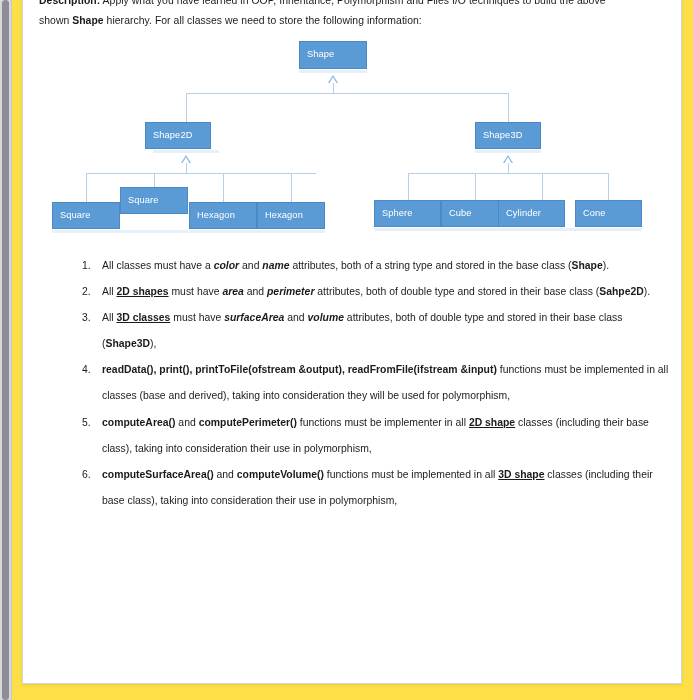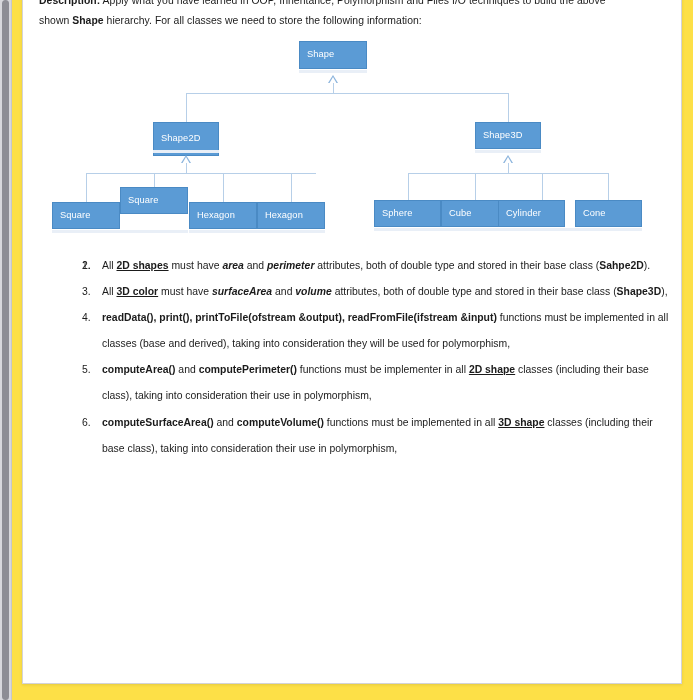--- a/index.html
+++ b/index.html
@@ -170,21 +170,21 @@
       </div>
       <div class="node-shadow" style="left:276px; top:35px; width:68px;"></div>
 
       <div class="arrowhead-outline" style="left:305px; top:40px;"></div>
       <div class="arrowhead" style="left:306px; top:42px;"></div>
       <div class="conn conn-v" style="left:310px; top:48px; height:10px;"></div>
       <div class="conn conn-h" style="left:163px; top:58px; width:322px;"></div>
       <div class="conn conn-v" style="left:163px; top:58px; height:38px;"></div>
       <div class="conn conn-v" style="left:485px; top:58px; height:38px;"></div>
 
-      <div class="node" style="left:130px; top:87px; width:66px; height:34px;">
+      <div class="node" style="left:122px; top:87px; width:66px; height:27px;">
         <span>Shape2D</span>
       </div>
       <div class="node-shadow" style="left:130px; top:115px; width:66px;"></div>
 
       <div class="node" style="left:452px; top:87px; width:66px; height:27px;">
         <span>Shape3D</span>
       </div>
       <div class="node-shadow" style="left:452px; top:115px; width:66px;"></div>
 
       <div class="arrowhead-outline" style="left:158px; top:120px;"></div>
@@ -241,22 +241,22 @@
       <div class="node-shadow" style="left:485px; top:193px; width:67px;"></div>
 
       <div class="node" style="left:552px; top:165px; width:67px; height:27px;text-align:right;">
         <span>Cone</span>
       </div>
       <div class="node-shadow" style="left:552px; top:193px; width:67px;"></div>
 
     </div>
 
     <ol id="req-list">
-        <li><span class="num">1.</span></li>
+        <li><span class="num">1.</span><span><span>All classes must have a </span><span class="bi">color</span><span> and </span><span class="bi">name</span><span> attributes, both of a string type and stored in the base class (</span><span class="b">Shape</span><span>).</span></span></li>
         <li><span class="num">2.</span><span><span>All </span><span class="b u">2D shapes</span><span> must have </span><span class="bi">area</span><span> and </span><span class="bi">perimeter</span><span> attributes, both of double type and stored in their base class (</span><span class="b">Sahpe2D</span><span>).</span></span></li>
-        <li><span class="num">3.</span><span><span>All </span><span class="b u">3D color</span><span> must have </span><span class="bi">surfaceArea</span><span> and </span><span class="bi">volume</span><span> attributes, both of double type and stored in their base class (</span><span class="b">Shape3D</span><span>),</span></span></li>
+        <li><span class="num">3.</span><span><span>All </span><span class="b u">3D classes</span><span> must have </span><span class="bi">surfaceArea</span><span> and </span><span class="bi">volume</span><span> attributes, both of double type and stored in their base class (</span><span class="b">Shape3D</span><span>),</span></span></li>
         <li><span class="num">4.</span><span><span class="b">readData()</span><span class="b">, </span><span class="b">print()</span><span class="b">, </span><span class="b">printToFile(ofstream &amp;output)</span><span class="b">, </span><span class="b">readFromFile(ifstream &amp;input)</span><span> functions must be implemented in all classes (base and derived), taking into consideration they will be used for polymorphism,</span></span></li>
         <li><span class="num">5.</span><span><span class="b">computeArea()</span><span> and </span><span class="b">computePerimeter()</span><span> functions must be implementer in all </span><span class="b u">2D shape</span><span> classes (including their base class), taking into consideration their use in polymorphism,</span></span></li>
         <li><span class="num">6.</span><span><span class="b">computeSurfaceArea()</span><span> and </span><span class="b">computeVolume()</span><span> functions must be implemented in all </span><span class="b u">3D shape</span><span> classes (including their base class), taking into consideration their use in polymorphism,</span></span></li>
       </ol>
 
   </div>
 </div>
 
 </body></html>

